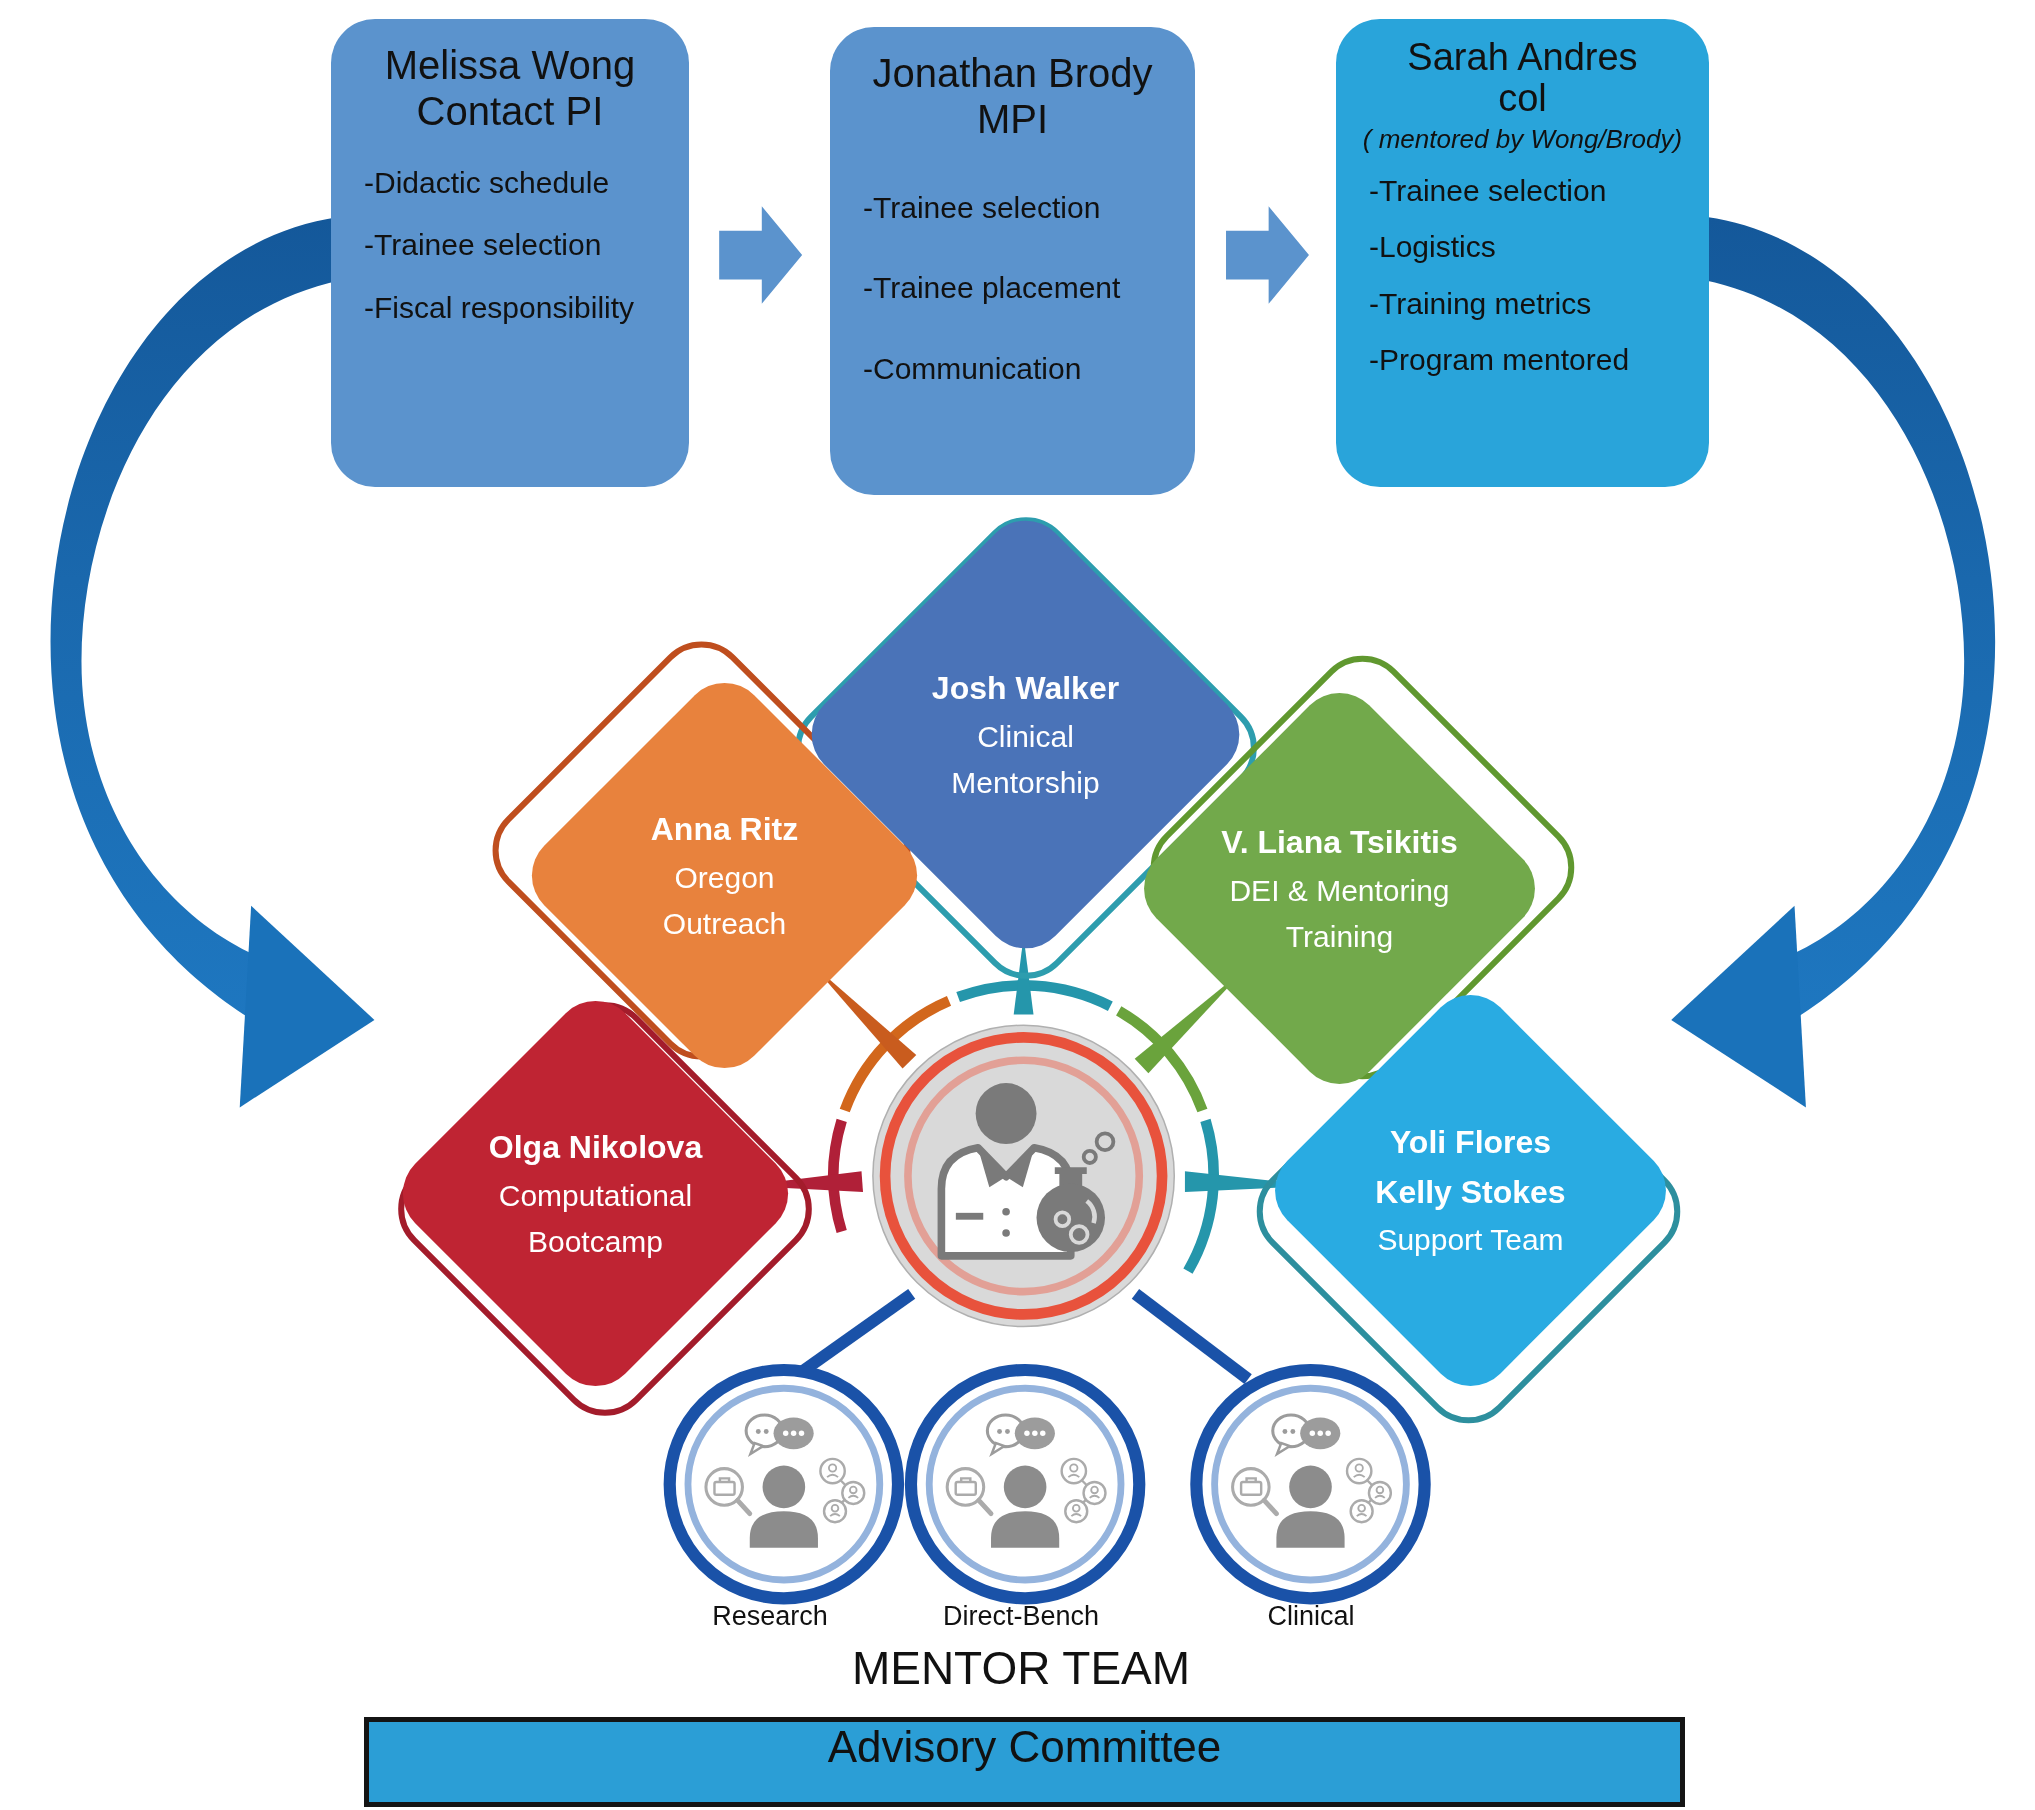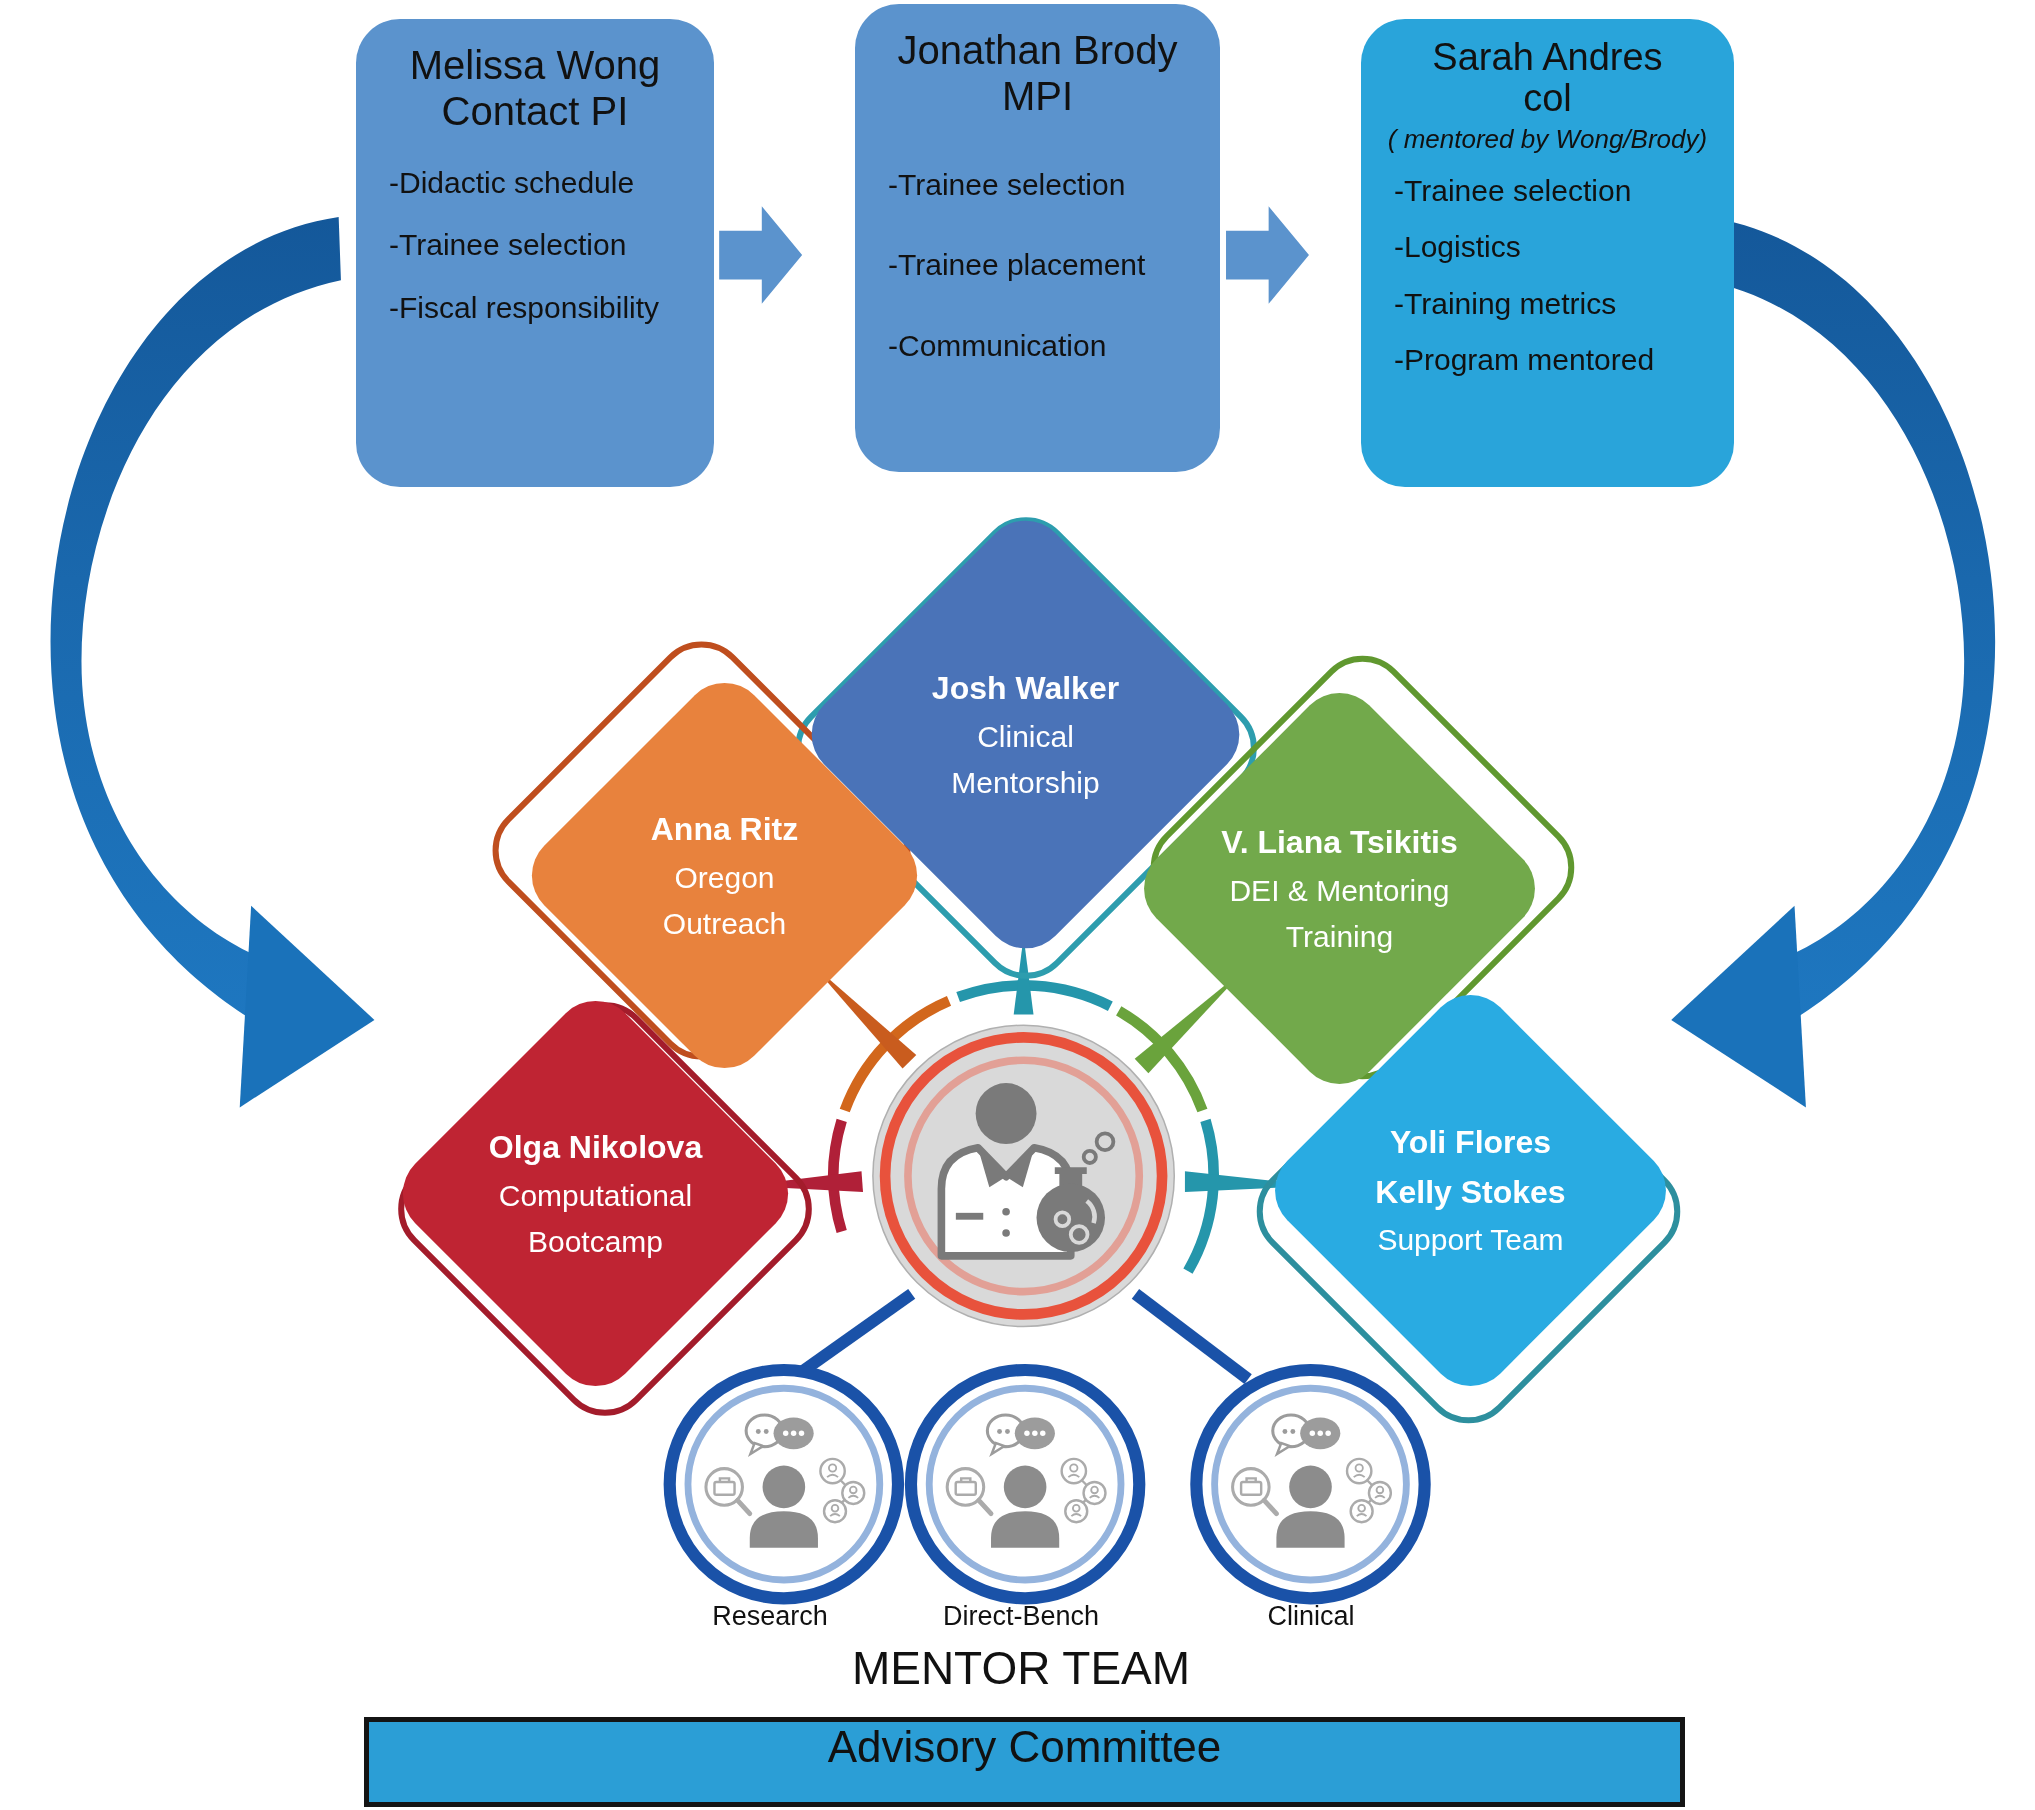--- a/index.html
+++ b/index.html
@@ -1,22 +1,22 @@
 <!DOCTYPE html>
 <html style="font-size:12px"><head>
 <meta charset="utf-8">
 <style>
   html,body{margin:0;padding:0;background:#fff;}
   .stage{position:relative;width:2035px;height:1810px;background:#fff;overflow:hidden;
          font-family:"Liberation Sans", sans-serif;color:#111;}
   .layer{position:absolute;left:0;top:0;}
   
-  .tbox{position:absolute;border-radius:44px;box-sizing:border-box;margin-left:25px;}
+  .tbox{position:absolute;border-radius:44px;box-sizing:border-box;}
   .b1{left:331px;top:19px;width:358px;height:468px;background:#5b93cd;}
-  .b2{left:830px;top:4px;width:365px;height:468px;background:#5b93cd;}
+  .b2{left:830px;top:27px;width:365px;height:468px;background:#5b93cd;}
   .b3{left:1336px;top:19px;width:373px;height:468px;background:#29a4da;}
   .tbox-title{font-size:40px;line-height:1.16;text-align:center;padding-top:23px;white-space:pre-wrap;}
   .b3 .tbox-title{font-size:38px;padding-top:18px;line-height:1.08;}
   .tbox-sub{font-size:26px;text-align:center;margin-top:4.6px;font-style:italic;}
   .tbox-items{padding:30px 7.6px 0 33px;}
   .tbox-item{font-size:30px;line-height:1.22;margin-bottom:26px;white-space:pre-wrap;}
   .b2 .tbox-items{padding-top:47px;}
   .b2 .tbox-item{margin-bottom:44px;}
   .b3 .tbox-items{padding-top:18px;}
   .b3 .tbox-item{margin-bottom:20px;}

